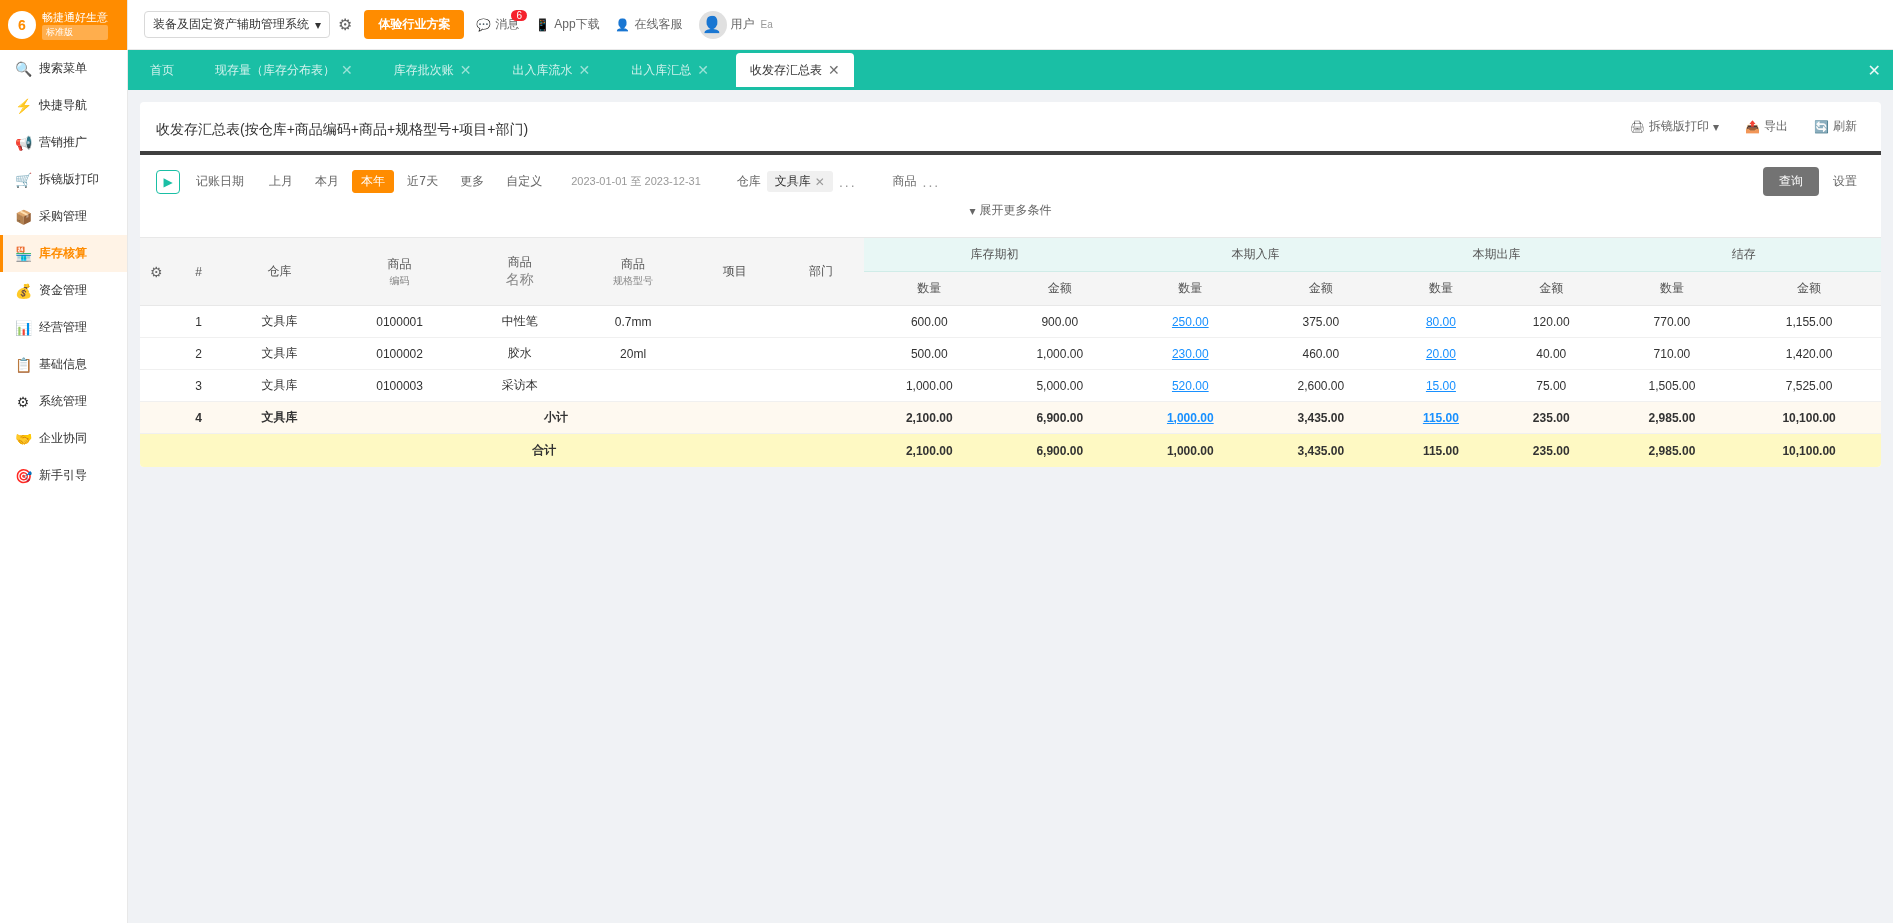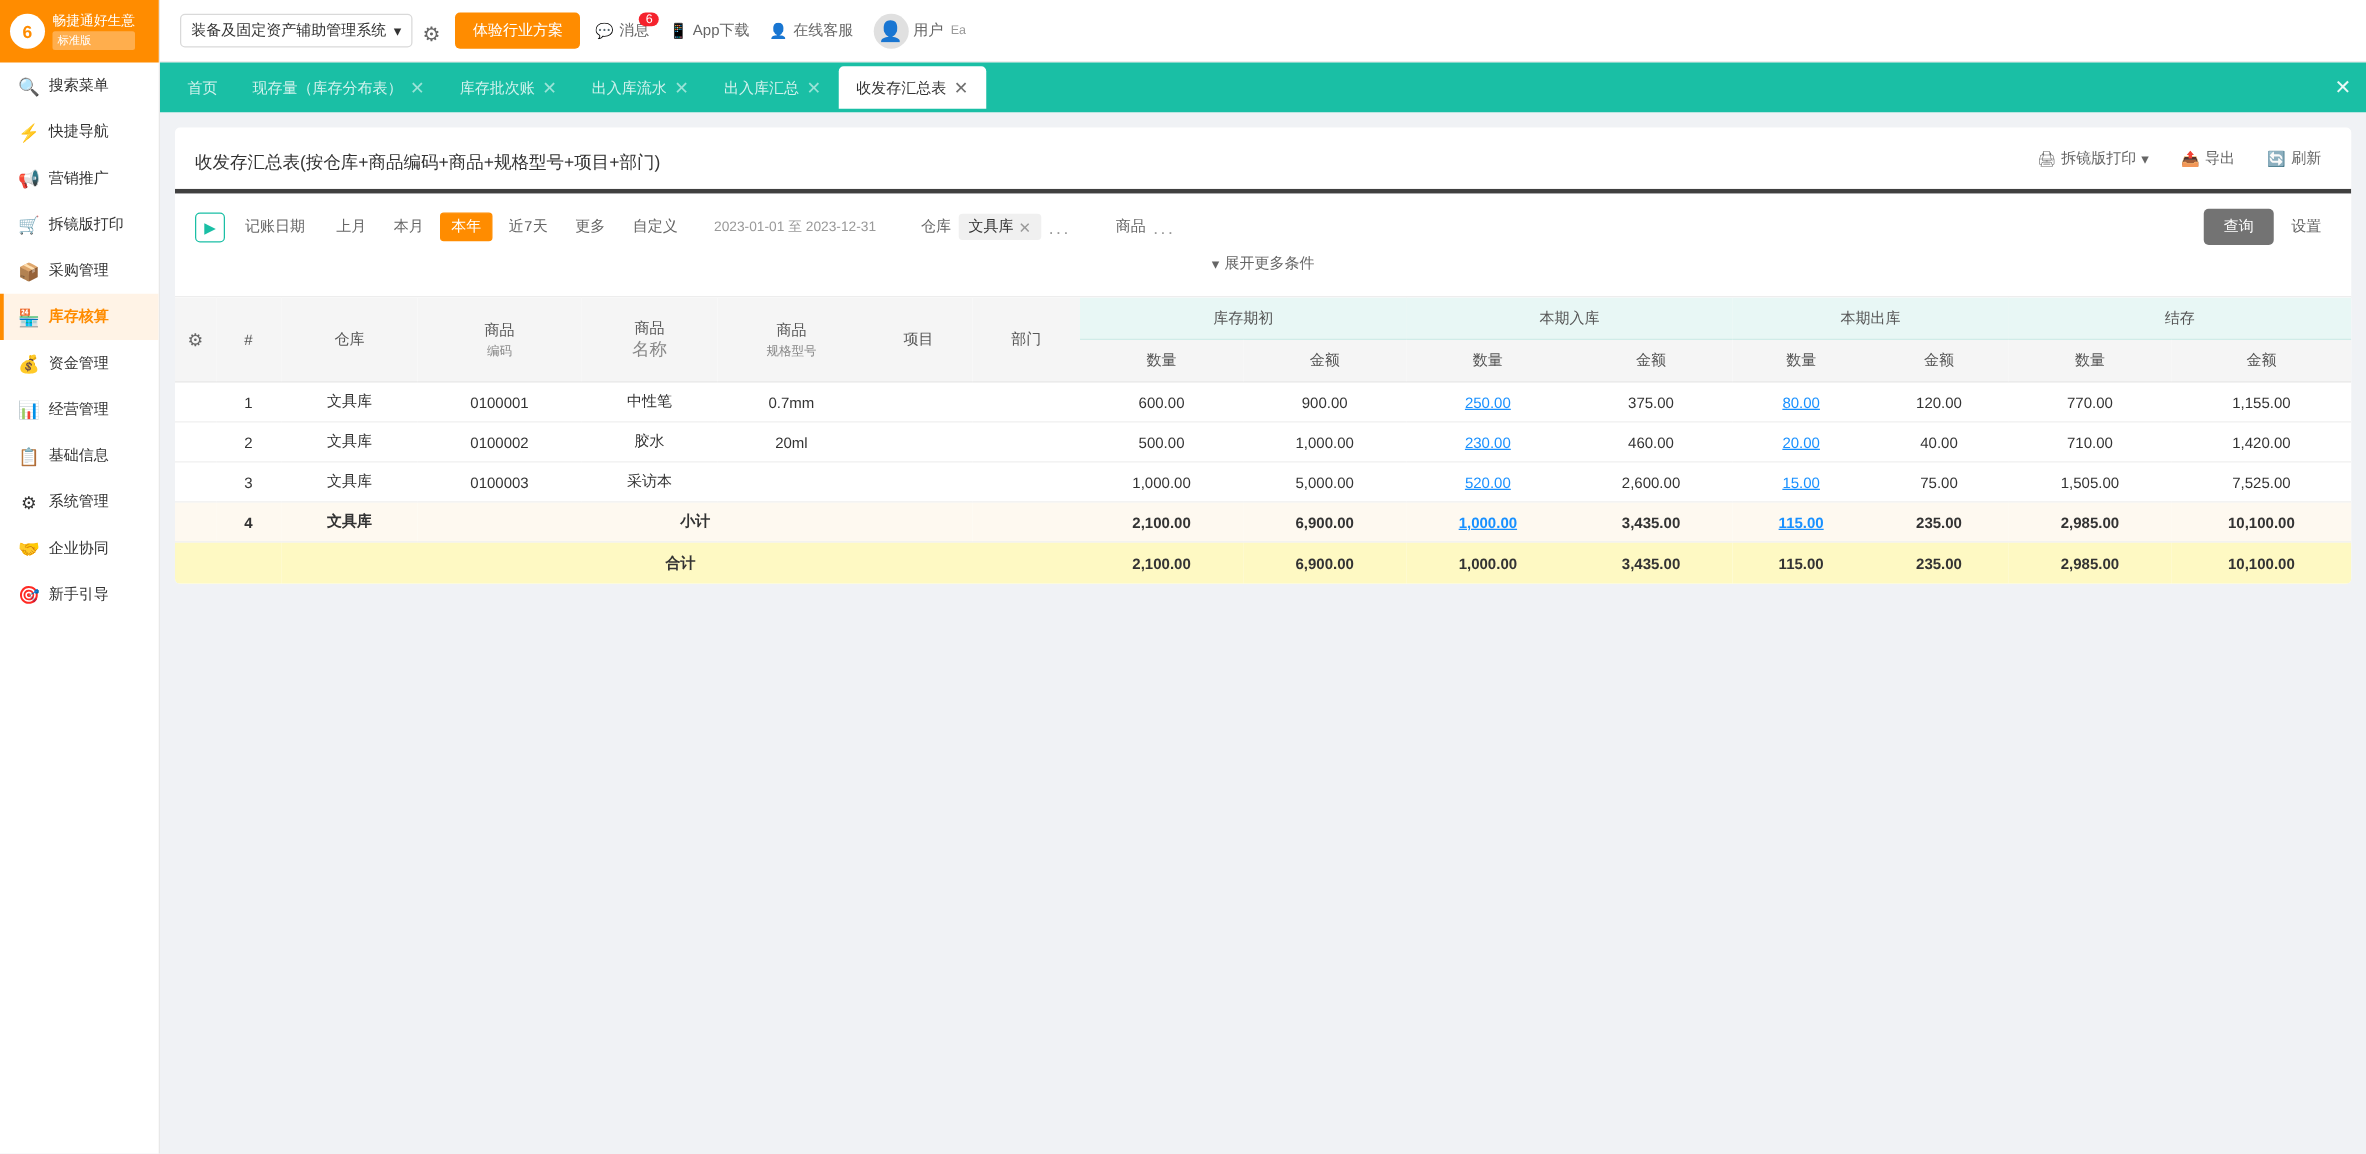--- a/index.html
+++ b/index.html
@@ -14,31 +14,31 @@
     .sidebar-nav { flex: 1; overflow-y: auto; }
     .sidebar-item { display: flex; align-items: center; gap: 8px; padding: 10px 12px; cursor: pointer; color: #333; font-size: 12px; border-left: 3px solid transparent; }
     .sidebar-item.active { background: #fff3e6; color: #ff8c00; border-left-color: #ff8c00; font-weight: bold; }
     .sidebar-item-icon { font-size: 14px; width: 16px; text-align: center; }
 
     
     .main { flex: 1; display: flex; flex-direction: column; overflow: hidden; }
 
     
     .topbar { background: #fff; height: 50px; display: flex; align-items: center; padding: 0 16px; border-bottom: 1px solid #e8e8e8; gap: 12px; }
-    .topbar-system-name { display: flex; align-items: flex-end; gap: 8px; }
+    .topbar-system-name { display: flex; align-items: center; gap: 8px; }
     .topbar-system-select { border: 1px solid #d9d9d9; border-radius: 4px; padding: 4px 8px; font-size: 12px; color: #333; display: flex; align-items: center; gap: 6px; cursor: pointer; }
     .topbar-gear { color: #666; cursor: pointer; font-size: 16px; }
-    .topbar-try-btn { background: #ff8c00; color: #fff; border: none; border-radius: 4px; padding: 6px 14px; font-size: 12px; cursor: pointer; }
+    .topbar-try-btn { background: #ff8c00; color: #fff; border: none; border-radius: 4px; padding: 6px 14px; font-size: 12px; cursor: pointer; font-weight: bold; }
     .topbar-right { display: flex; align-items: center; gap: 16px; }
     .topbar-right-item { display: flex; align-items: center; gap: 4px; color: #666; cursor: pointer; font-size: 12px; position: relative; }
     .badge { background: #f5222d; color: #fff; border-radius: 8px; padding: 0 4px; font-size: 10px; position: absolute; top: -6px; right: -8px; min-width: 16px; text-align: center; }
     .user-avatar { width: 28px; height: 28px; background: #e0e0e0; border-radius: 50%; display: flex; align-items: center; justify-content: center; color: #666; font-size: 16px; }
 
     
-    .tabs-bar { background: #1abfa5; display: flex; align-items: center; height: 40px; padding: 0 8px; gap: 0; }
+    .tabs-bar { background: #1abfa5; display: flex; align-items: center; height: 40px; padding: 0 8px; gap: 13px; }
     .tab { display: flex; align-items: center; gap: 6px; padding: 6px 14px; border-radius: 4px 4px 0 0; cursor: pointer; font-size: 12px; color: rgba(255,255,255,0.8); background: transparent; height: 34px; }
     .tab.active { background: #fff; color: #333; font-weight: 500; }
     .tab-close { font-size: 14px; color: inherit; opacity: 0.7; line-height: 1; }
     .tabs-close-all { margin-left: auto; color: rgba(255,255,255,0.9); font-size: 16px; cursor: pointer; padding: 4px; }
 
     
     .content { flex: 1; overflow-y: auto; background: #f0f2f5; padding: 12px; }
 
     
     .page-header { background: #fff; padding: 12px 16px; border-radius: 4px 4px 0 0; border-bottom: 4px solid #404040; display: flex; align-items: flex-end; justify-content: space-between; }

